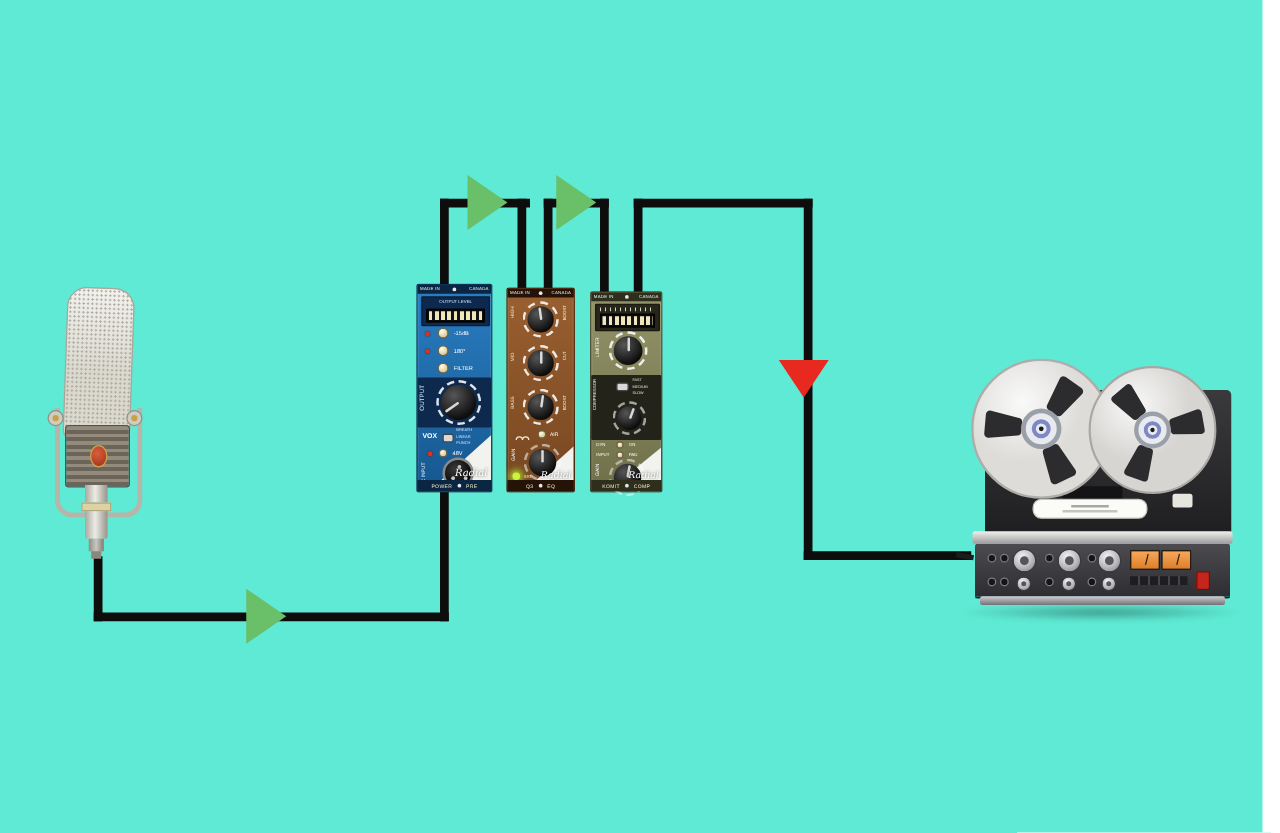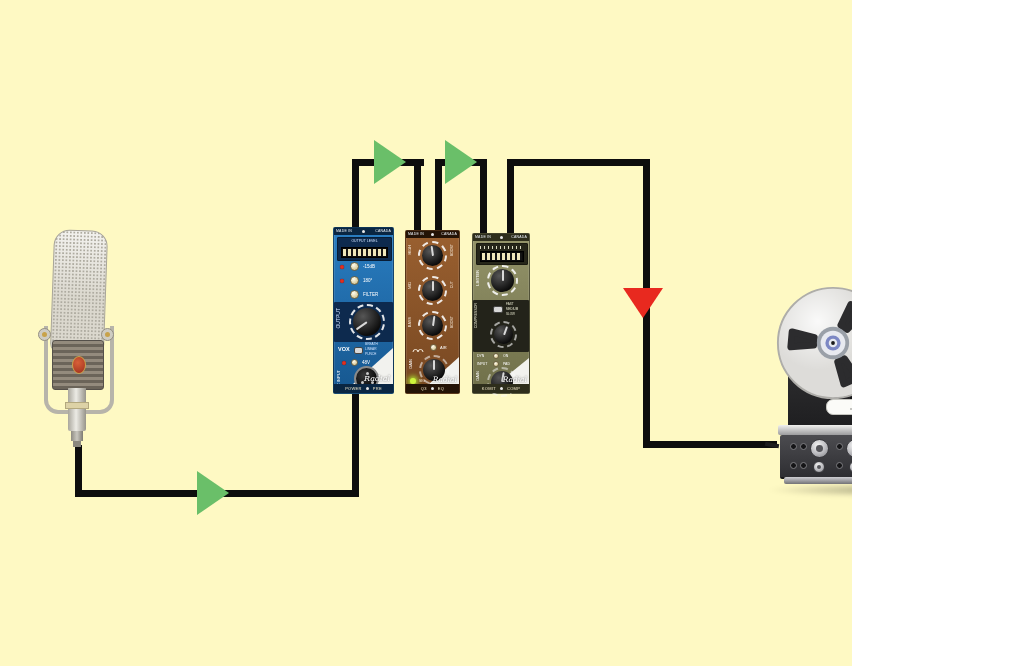--- a/index.html
+++ b/index.html
@@ -1,16 +1,16 @@
 <!DOCTYPE html>
 <html><head>
 <meta charset="utf-8">
 <style>
   html,body{margin:0;padding:0;background:#fff;}
-  .canvas{position:relative;width:852px;height:666px;background:#fef9c3;overflow:hidden;
+  .canvas{position:relative;width:1010px;height:666px;background:#5eead4;overflow:hidden;
           font-family:"Liberation Sans",sans-serif;}
   .cable{position:absolute;background:#0d0d0d;}
   .arrow-r{position:absolute;width:0;height:0;border-top:22px solid transparent;
            border-bottom:22px solid transparent;border-left:32px solid #6abf69;}
   .arrow-d{position:absolute;width:0;height:0;border-left:20px solid transparent;
            border-right:20px solid transparent;border-top:30px solid #e8291f;}
 
   
   .module{position:absolute;border:1px solid rgba(0,0,0,.4);border-radius:2px;
           box-shadow:inset 0 0 0 1px rgba(255,255,255,.10);}

